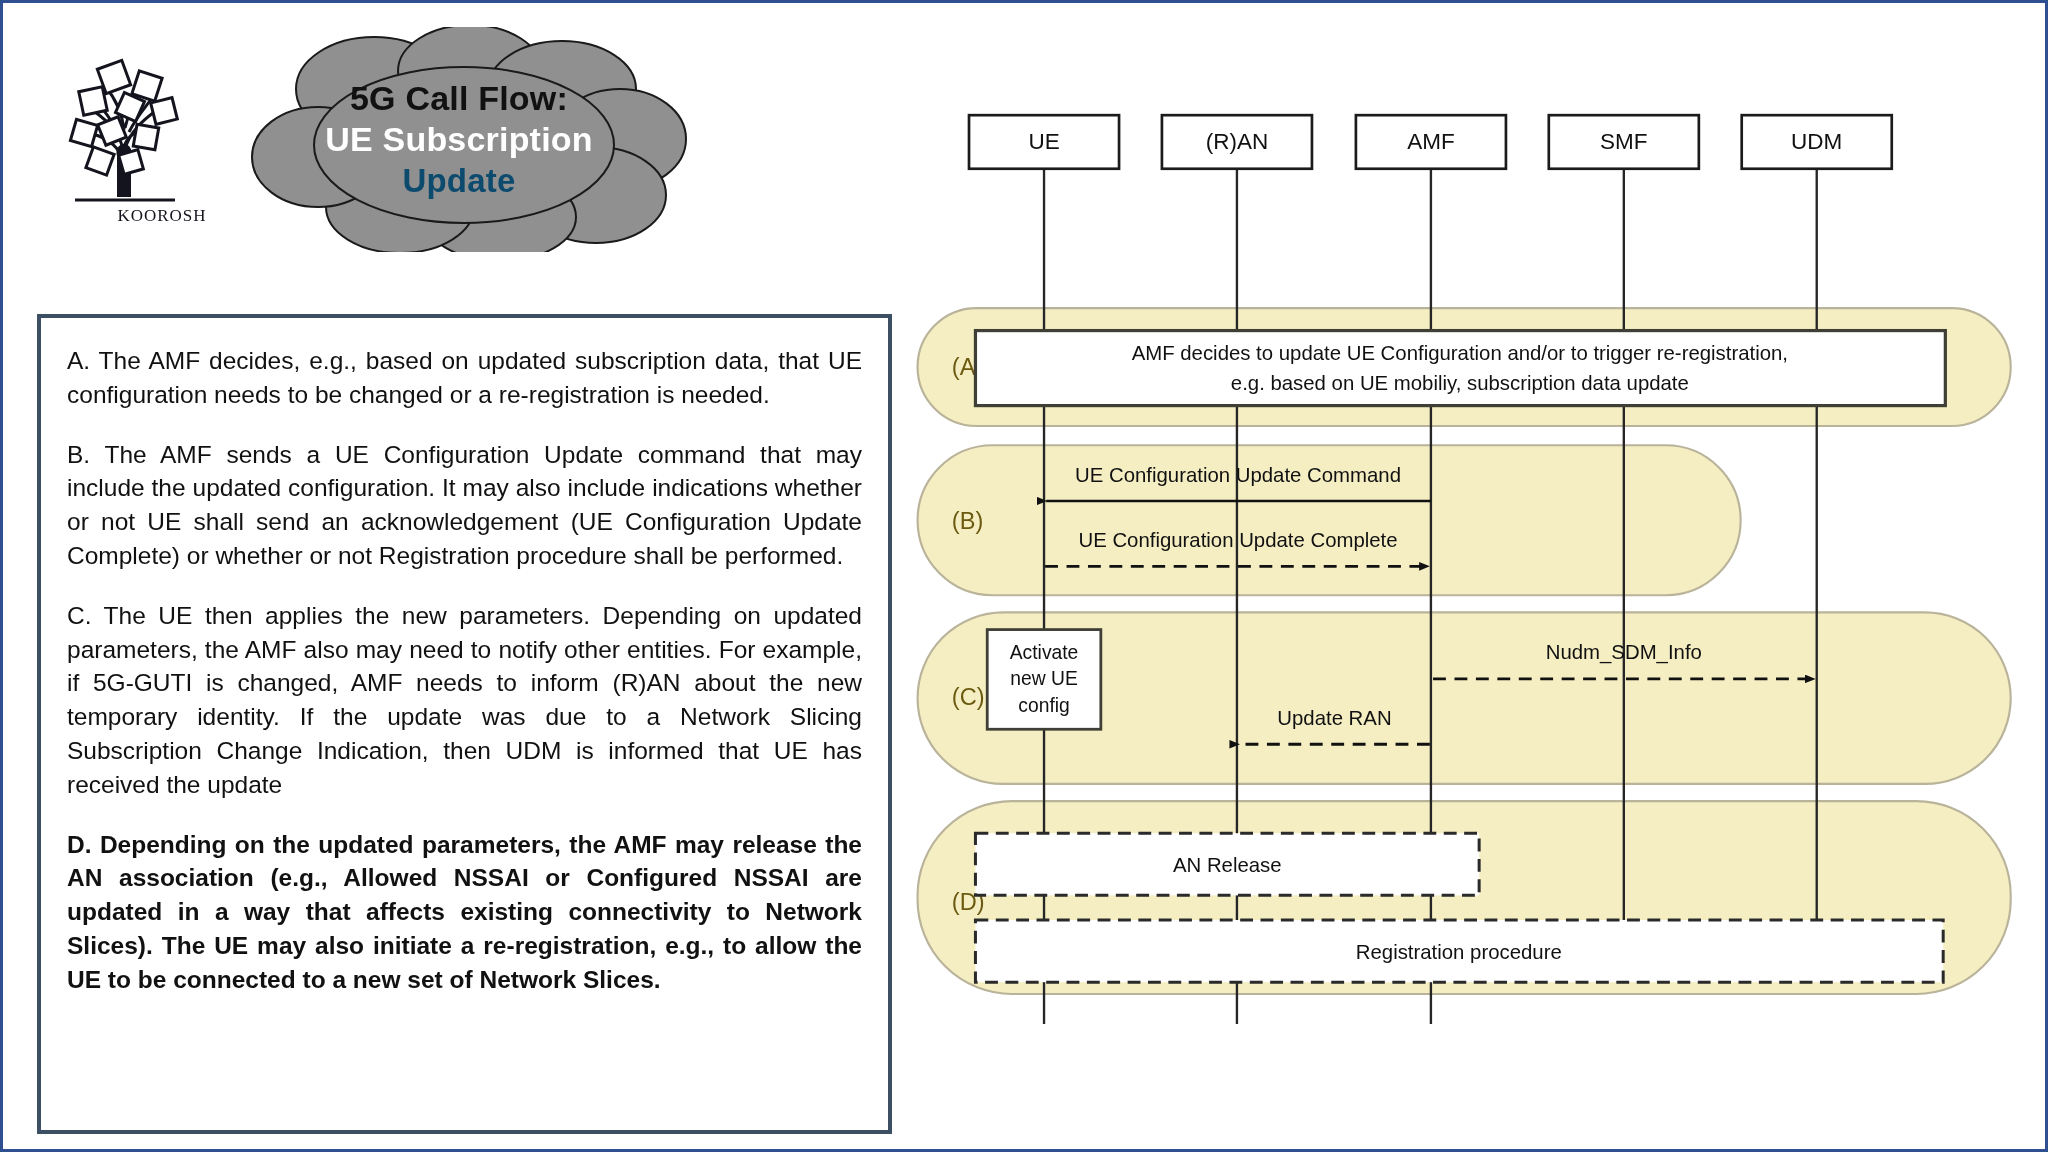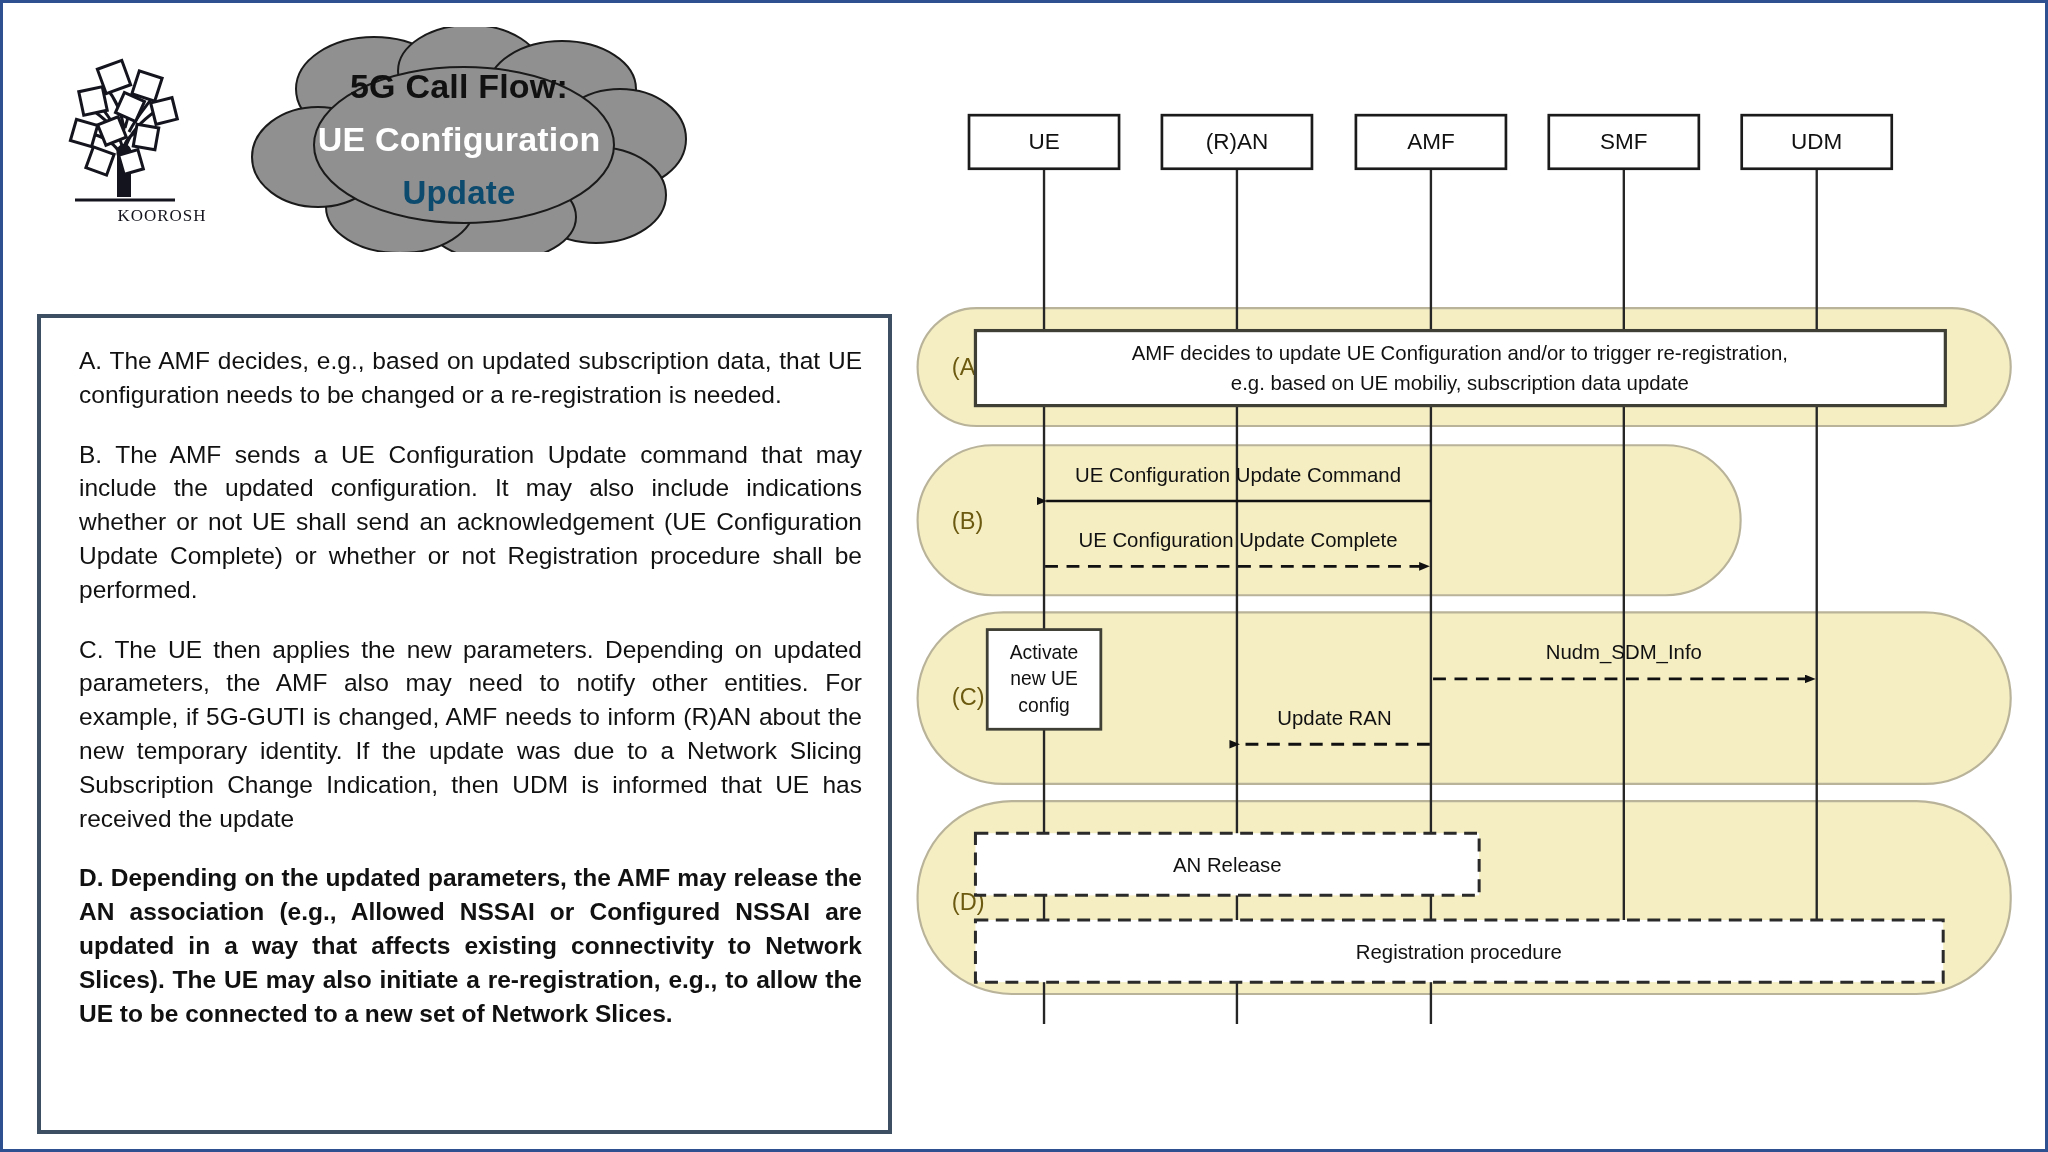--- a/index.html
+++ b/index.html
@@ -13,28 +13,28 @@
 
   .logo{position:absolute;left:40px;top:25px;width:145px;height:180px;}
   .logo svg{display:block;}
   .logo-word{position:absolute;left:38px;top:172px;width:150px;text-align:center;
              font-family:"Liberation Serif",serif;font-size:17px;letter-spacing:1px;color:#14141e;}
 
   .cloud-wrap{position:absolute;left:215px;top:18px;width:470px;height:225px;}
   .cloud-wrap svg{position:absolute;left:0;top:0;}
   .cloud-text{position:absolute;left:0;top:0;width:470px;height:225px;
               display:flex;flex-direction:column;align-items:center;justify-content:center;
-              text-align:center;line-height:1.22;gap:12px;}
+              text-align:center;line-height:1.22;}
   .cloud-l1{font-size:34px;font-weight:bold;color:#111111;letter-spacing:.2px;}
   .cloud-l2{font-size:34px;font-weight:bold;color:#ffffff;letter-spacing:.2px;}
   .cloud-l3{font-size:33px;font-weight:bold;color:#0c4a6e;letter-spacing:.2px;}
 
   .textbox{position:absolute;left:28px;top:305px;width:855px;height:820px;box-sizing:border-box;
            border:4px solid #3d4f63;background:#ffffff;padding:26px 26px 10px 26px;}
-  .textbox p{margin:0 0 26px 12px;font-size:24.5px;line-height:1.38;color:#111111;
+  .textbox p{margin:0 0 26px 0;font-size:24.5px;line-height:1.38;color:#111111;
              text-align:justify;text-justify:inter-word;}
   .textbox p:last-child{margin-bottom:0;font-weight:bold;}
 
   
   .diagram{position:absolute;left:906px;top:6px;width:1136px;height:1134px;}
   .diagram svg{display:block;}
 </style>
 </head>
 <body>
 
@@ -77,21 +77,21 @@
           <ellipse cx="396" cy="112" rx="66" ry="50"></ellipse>
           <ellipse cx="372" cy="168" rx="70" ry="48"></ellipse>
           <ellipse cx="276" cy="190" rx="76" ry="44"></ellipse>
           <ellipse cx="176" cy="180" rx="74" ry="46"></ellipse>
           <ellipse cx="94" cy="130" rx="66" ry="50"></ellipse>
           <ellipse cx="240" cy="118" rx="150" ry="78"></ellipse>
         </g>
       </svg>
       <div class="cloud-text">
         <div class="cloud-l1">5G Call Flow:</div>
-        <div class="cloud-l2">UE Configuration</div>
+        <div class="cloud-l2">UE Subscription</div>
         <div class="cloud-l3">Update</div>
       </div>
     </div>
 
     <div class="textbox">
       <p>A. The AMF decides, e.g., based on updated subscription data, that UE configuration needs to be changed or a re-registration is needed.</p>
       <p>B. The AMF sends a UE Configuration Update command that may include the updated configuration. It may also include indications whether or not UE shall send an acknowledgement (UE Configuration Update Complete) or whether or not Registration procedure shall be performed.</p>
       <p>C. The UE then applies the new parameters. Depending on updated parameters, the AMF also may need to notify other entities. For example, if 5G-GUTI is changed, AMF needs to inform (R)AN about the new temporary identity. If the update was due to a Network Slicing Subscription Change Indication, then UDM is informed that UE has received the update</p>
       <p>D. Depending on the updated parameters, the AMF may release the AN association (e.g., Allowed NSSAI or Configured NSSAI are updated in a way that affects existing connectivity to Network Slices). The UE may also initiate a re-registration, e.g., to allow the UE to be connected to a new set of Network Slices.</p>
     </div>

